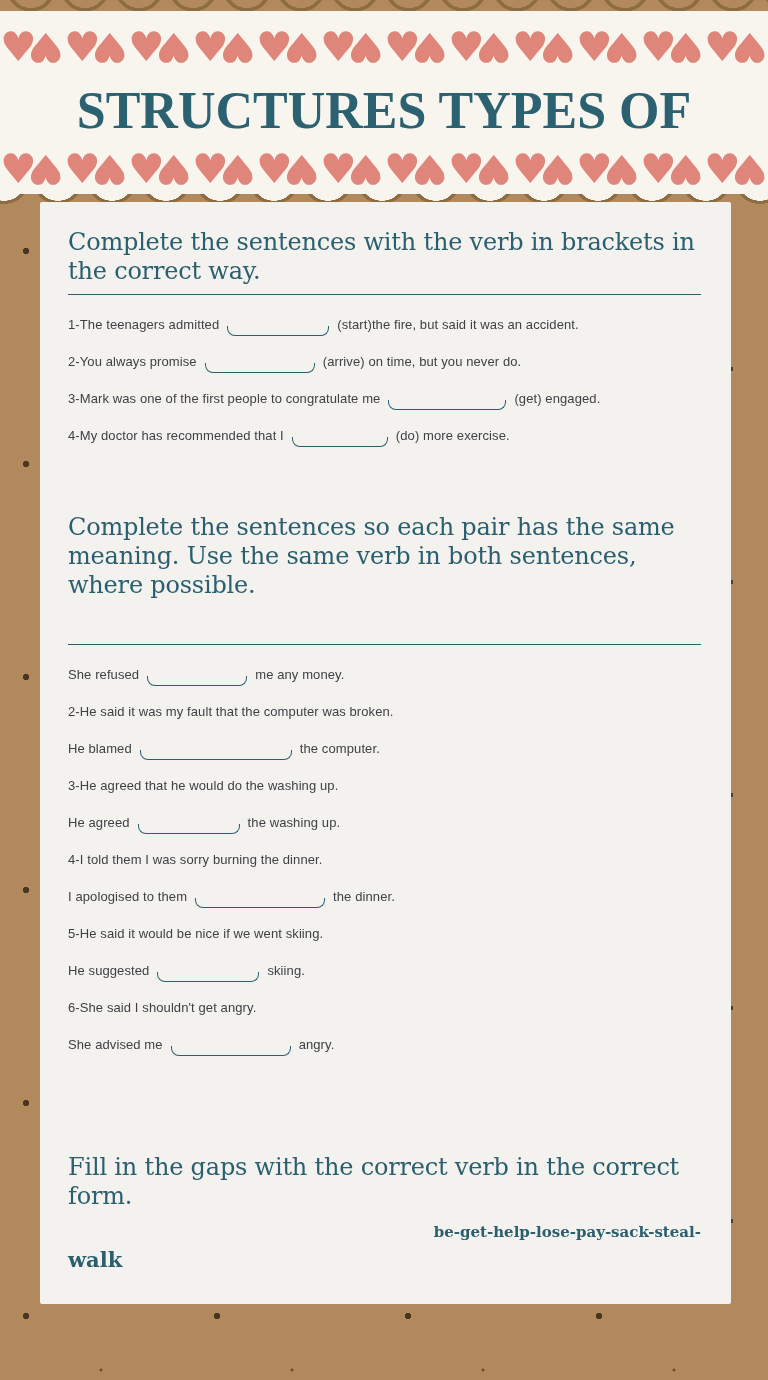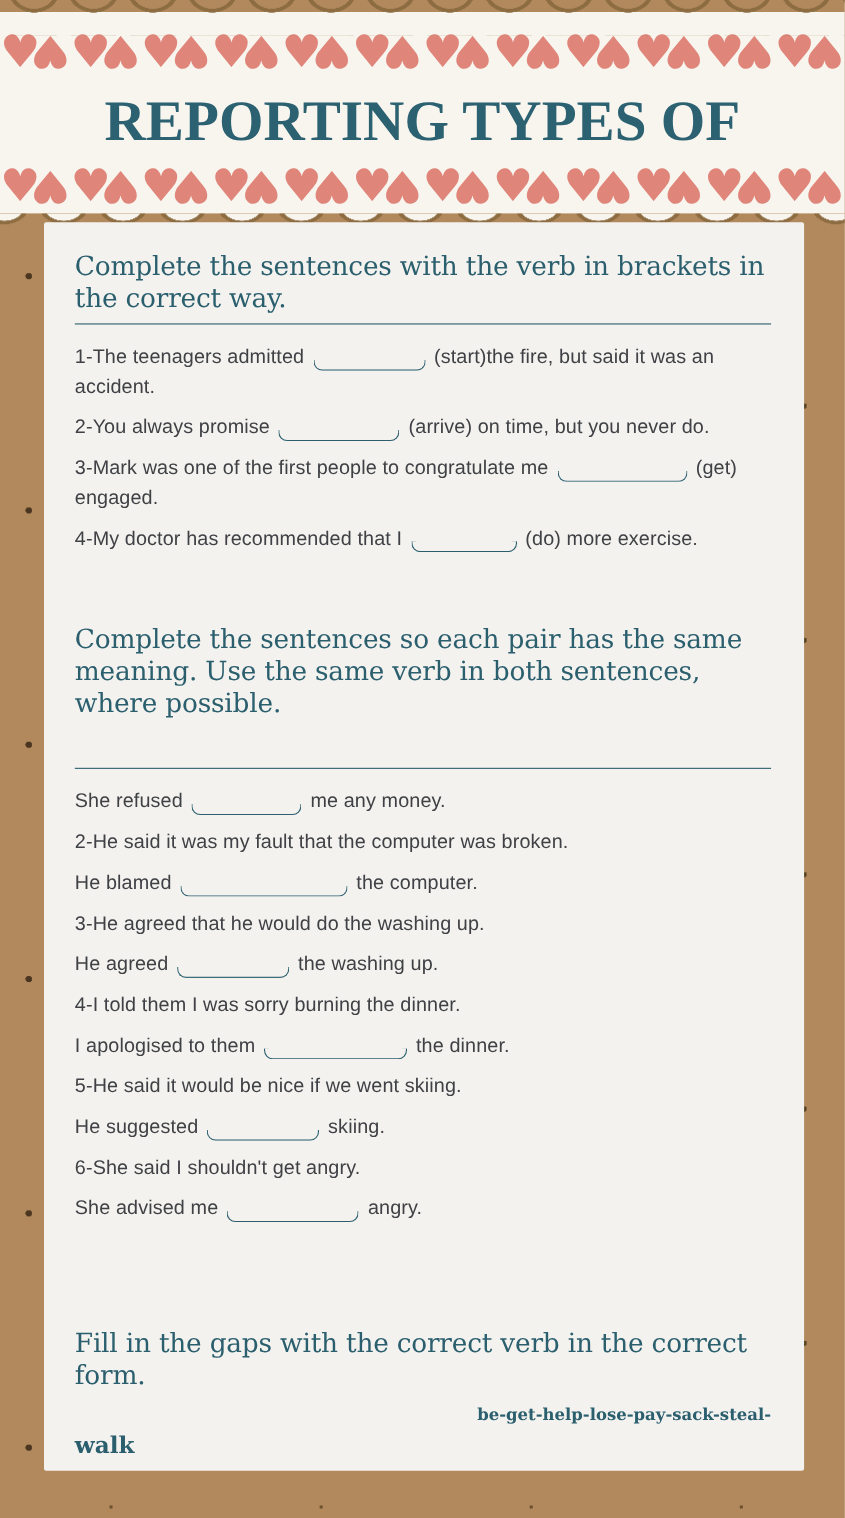--- a/index.html
+++ b/index.html
@@ -101,21 +101,21 @@
   .rule {
     border: none;
     border-top: 1.6px solid #2b5f6e;
     margin: 0 0 16px 0;
   }
   .rule.gap-above { margin-top: 44px; }
 
   .sentence {
     margin: 0 0 10px 0;
     color: #3f4145;
-    font-size: 18px;
+    font-size: 13px;
     line-height: 27px;
     letter-spacing: 0.1px;
   }
   .blank {
     display: inline-block;
     height: 9px;
     border: solid #2b5f6e;
     border-width: 0 1.5px 1.5px 1.5px;
     border-top: none;
     border-radius: 0 0 8px 8px;
@@ -147,21 +147,21 @@
 </style>
 </head>
 <body>
 
 <div class="header">
   <div class="scallop-top"></div>
 
   <div class="hearts-row"><span class="heart">♥</span><span class="heart inv">♥</span><span class="heart">♥</span><span class="heart inv">♥</span><span class="heart">♥</span><span class="heart inv">♥</span><span class="heart">♥</span><span class="heart inv">♥</span><span class="heart">♥</span><span class="heart inv">♥</span><span class="heart">♥</span><span class="heart inv">♥</span><span class="heart">♥</span><span class="heart inv">♥</span><span class="heart">♥</span><span class="heart inv">♥</span><span class="heart">♥</span><span class="heart inv">♥</span><span class="heart">♥</span><span class="heart inv">♥</span><span class="heart">♥</span><span class="heart inv">♥</span><span class="heart">♥</span><span class="heart inv">♥</span></div>
 
   <h1 class="worksheet-title">
-    <div class="t-line">REPORTING TYPES OF</div>
+    <div class="t-line">STRUCTURES TYPES OF</div>
   </h1>
 
   <div class="hearts-row"><span class="heart">♥</span><span class="heart inv">♥</span><span class="heart">♥</span><span class="heart inv">♥</span><span class="heart">♥</span><span class="heart inv">♥</span><span class="heart">♥</span><span class="heart inv">♥</span><span class="heart">♥</span><span class="heart inv">♥</span><span class="heart">♥</span><span class="heart inv">♥</span><span class="heart">♥</span><span class="heart inv">♥</span><span class="heart">♥</span><span class="heart inv">♥</span><span class="heart">♥</span><span class="heart inv">♥</span><span class="heart">♥</span><span class="heart inv">♥</span><span class="heart">♥</span><span class="heart inv">♥</span><span class="heart">♥</span><span class="heart inv">♥</span></div>
 
   <div class="scallop-bottom"></div>
 </div>
 
 <div class="card">
 
   <section class="section-1">

